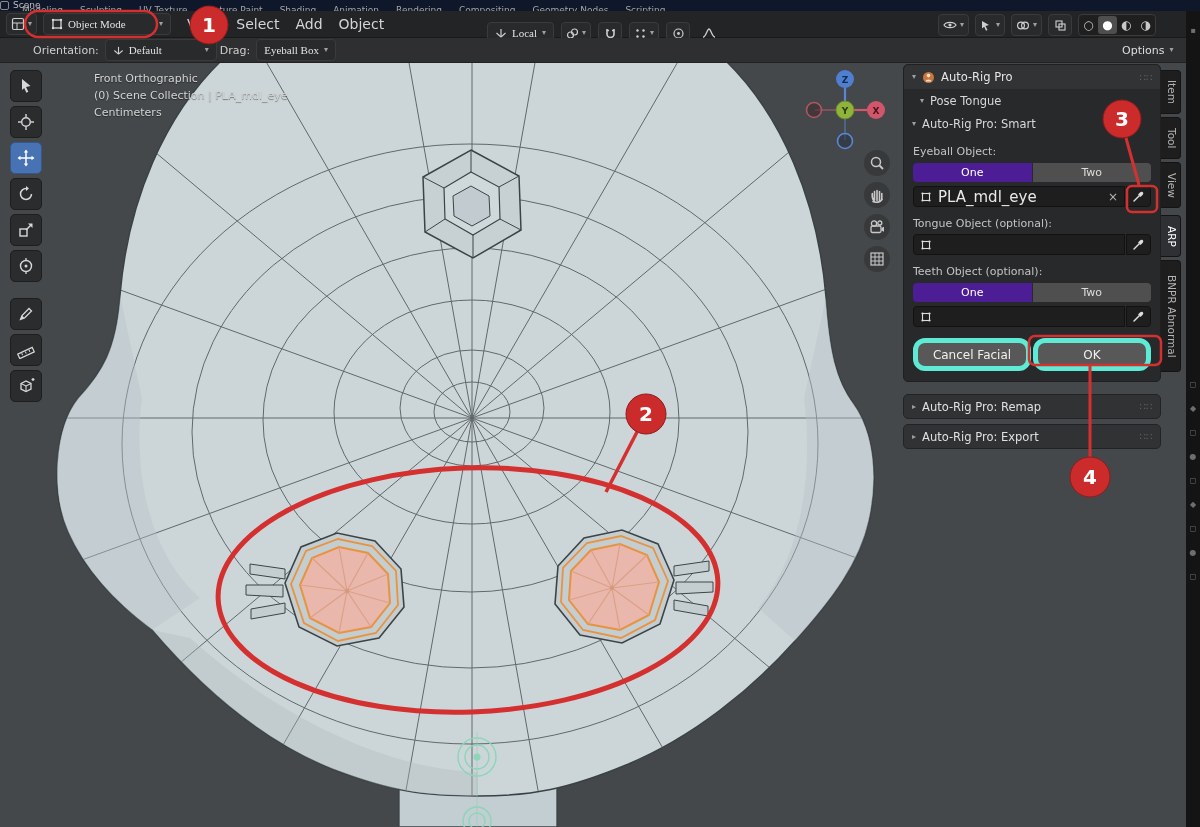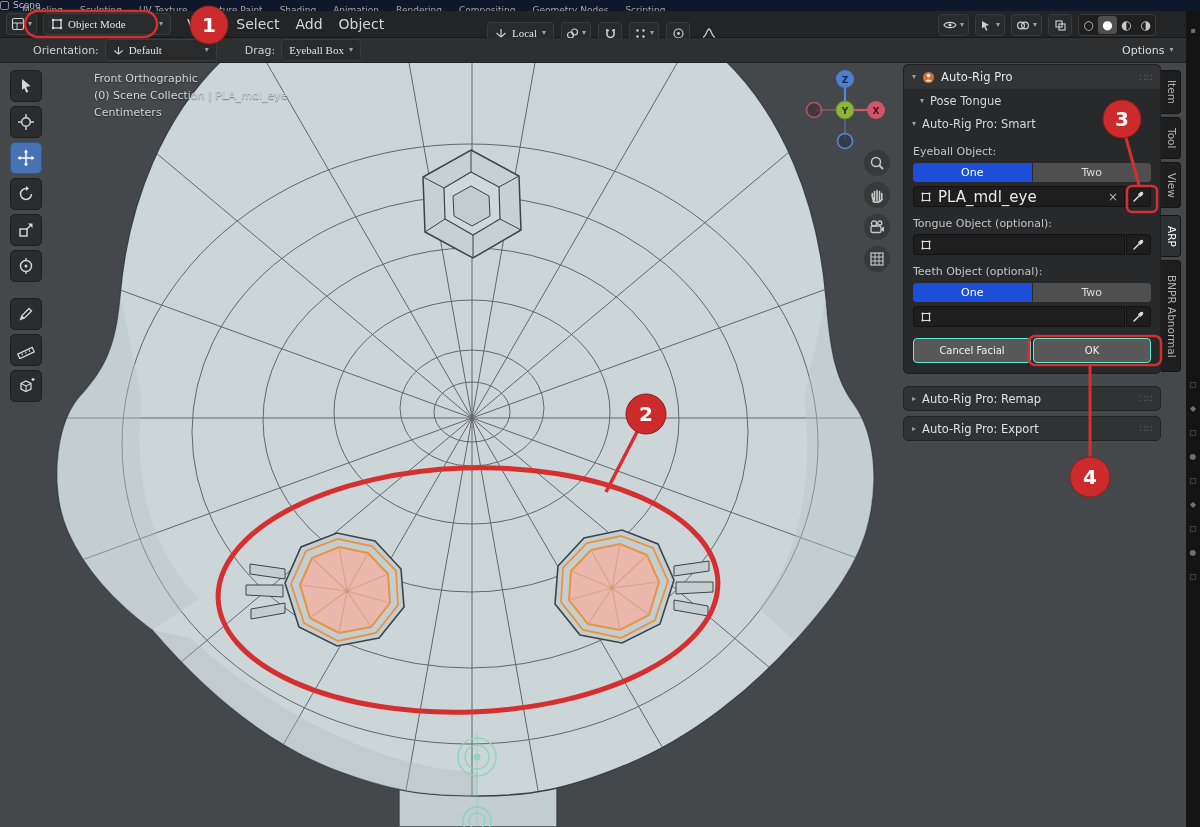--- a/index.html
+++ b/index.html
@@ -53,31 +53,31 @@
   .pmain{background:rgba(38,40,42,.96);border:1px solid #202022;border-radius:5px;padding-bottom:10px;}
   .phead{height:24px;display:flex;align-items:center;gap:6px;padding:0 8px;background:#313335;
          border-radius:5px 5px 0 0;color:#e6e6e6;font-size:11.5px;}
   .psub{height:23px;display:flex;align-items:center;gap:6px;padding:0 8px 0 16px;color:#d8d8d8;font-size:11.5px;}
   .dots{margin-left:auto;color:#616161;font-size:10px;letter-spacing:0px;}
   .flabel{margin:10px 9px 0;color:#c3c3c3;font-size:11px;}
   .segmented{display:flex;gap:1px;margin:5px 9px 0;}
   .seg{flex:1;height:19px;line-height:19px;text-align:center;font-size:11px;color:#dcdcdc;background:#4f4f4f;}
   .seg:first-child{border-radius:4px 0 0 4px;}
   .seg:last-child{border-radius:0 4px 4px 0;text-align:center;}
-  .seg.active{background:#1d4ed8;color:#fff;}
+  .seg.active{background:#4c1d95;color:#fff;}
   .frow{display:flex;gap:1px;margin:4px 9px 0;}
   .ofield{flex:1;height:21px;background:#1e1e1e;border:1px solid #121212;border-radius:4px 0 0 4px;
           display:flex;align-items:center;padding:0 6px;gap:6px;box-sizing:border-box;}
   .fval{color:#e8e8e8;font-size:15px;flex:1;}
   .xic{color:#b5b5b5;font-size:12px;line-height:1;}
   .dropbtn{width:25px;height:21px;background:#1e1e1e;border:1px solid #121212;border-radius:0 4px 4px 0;
            display:flex;align-items:center;justify-content:center;box-sizing:border-box;}
   .btnrow{display:flex;gap:2px;margin:11px 9px 0;}
-  .pbtn{flex:1;height:23px;background:#585858;border:1px solid #5eead4;border-radius:4px;color:#f0f0f0;
-        font-size:10px;display:flex;align-items:center;justify-content:center;}
+  .pbtn{flex:1;height:23px;background:#585858;border:5px solid #5eead4;border-radius:12px;color:#f0f0f0;
+        font-size:12px;display:flex;align-items:center;justify-content:center;}
   .pcol{margin-top:12px;background:#303234;border:1px solid #232325;border-radius:5px;height:23px;
         display:flex;align-items:center;gap:6px;padding:0 8px;color:#e0e0e0;font-size:11.5px;}
   .pcol + .pcol{margin-top:5px;}
   
   .vtabs{position:absolute;left:1161px;top:70px;z-index:11;display:flex;flex-direction:column;gap:3px;}
   .vtab{writing-mode:vertical-rl;width:20px;box-sizing:border-box;background:#1e1e1e;color:#b4b4b4;
         font-size:10.5px;border:1px solid #141414;border-left:none;border-radius:0 4px 4px 0;
         padding:9px 2px;text-align:center;}
   .vtab.active{background:#2e3033;color:#ffffff;}
   
@@ -315,21 +315,21 @@
   <span class="lbl" style="margin-left:33px">Orientation:</span>
   <div class="dd" style="margin-left:6px;width:96px">
     <svg width="11" height="11" viewBox="0 0 12 12">
       <line x1="6" y1="10" x2="6" y2="2" stroke="#cfcfcf" stroke-width="1.2"></line>
       <line x1="6" y1="10" x2="1.5" y2="6" stroke="#cfcfcf" stroke-width="1.2"></line>
       <line x1="6" y1="10" x2="10.5" y2="6" stroke="#cfcfcf" stroke-width="1.2"></line>
     </svg>
     <span style="flex:1">Default</span>
     <span class="chev">▾</span>
   </div>
-  <span class="lbl" style="margin-left:28px">Drag:</span>
+  <span class="lbl" style="margin-left:3px">Drag:</span>
   <div class="dd" style="margin-left:6px">
     <span>Eyeball Box</span>
     <span class="chev">▾</span>
   </div>
   <div class="opt">
     <span>Options</span>
     <span class="chev">▾</span>
   </div>
 </div>
 

